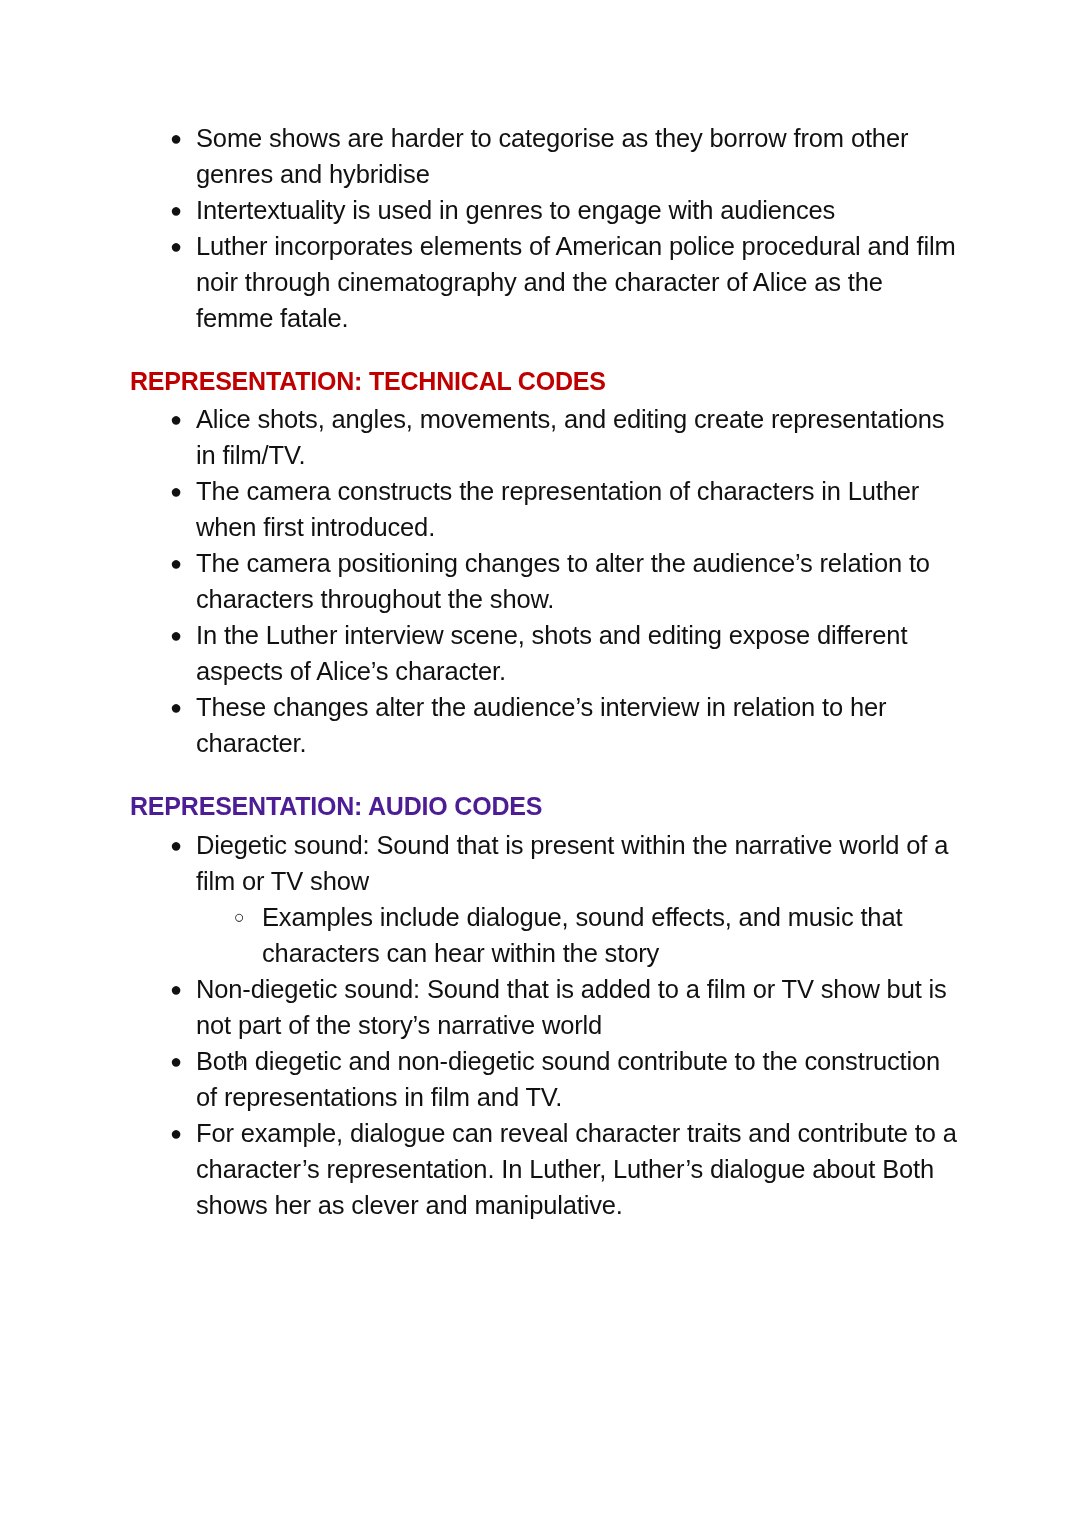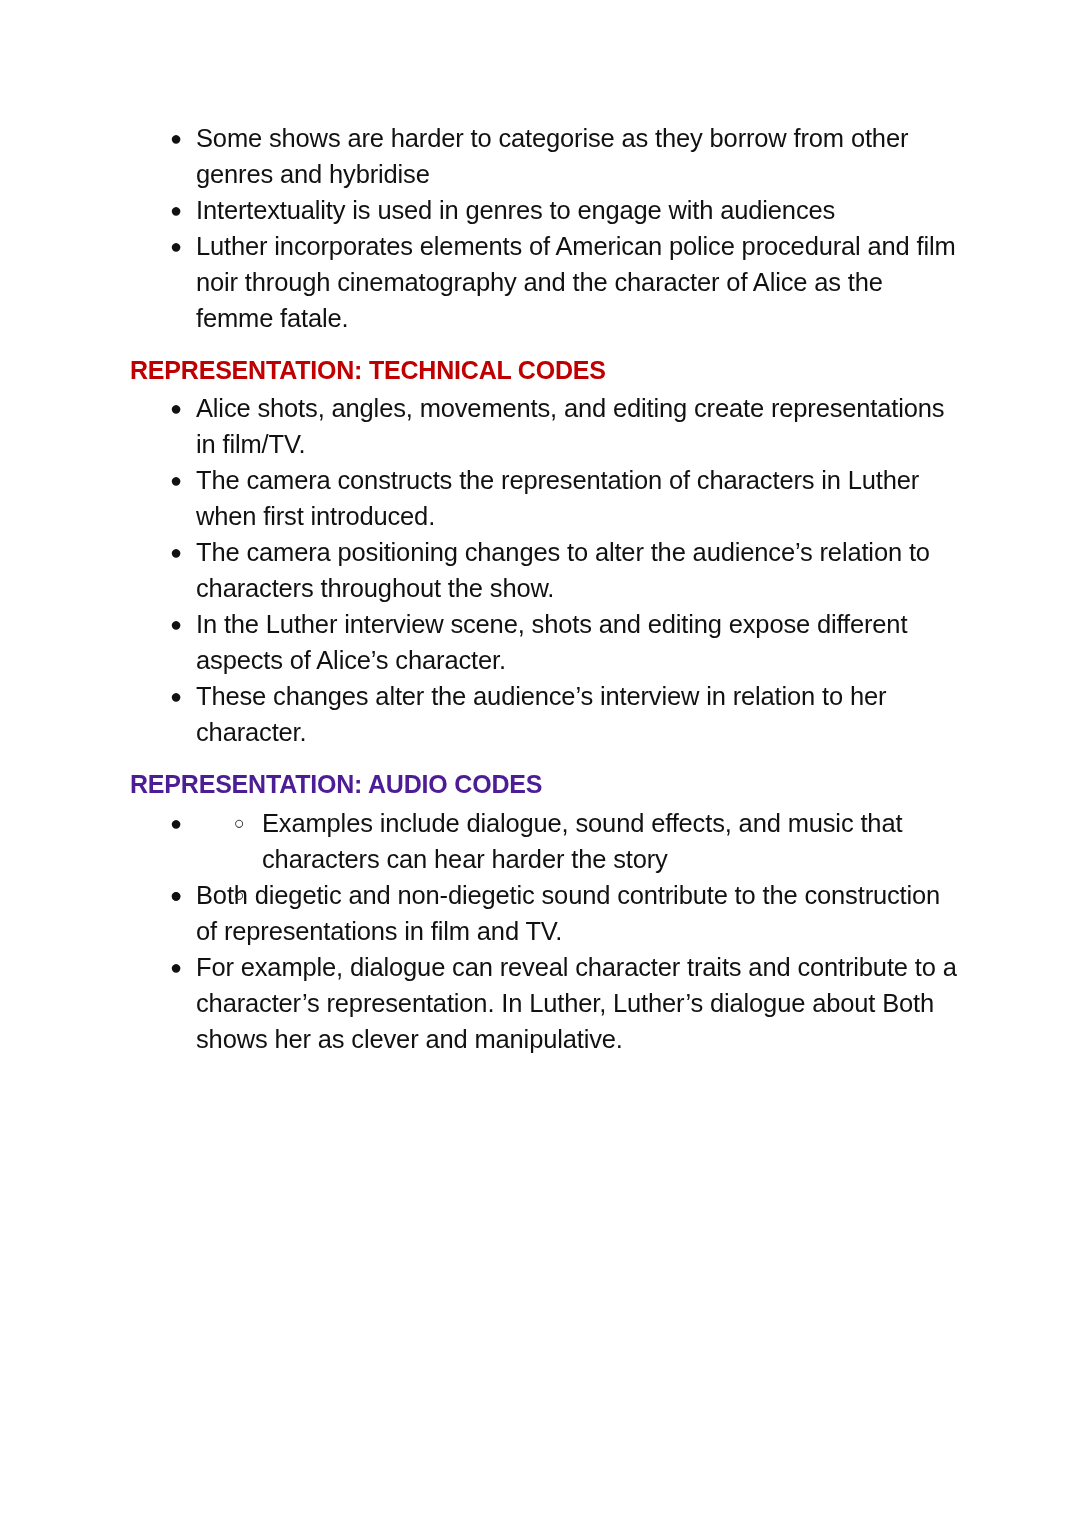--- a/index.html
+++ b/index.html
@@ -89,21 +89,21 @@
     line-height: 36px;
     font-size: 18px;
   }
 
   
   .group {
     margin: 0;
   }
 
   .gap-before-heading {
-    margin-top: 19px;
+    margin-top: 30px;
   }
 </style>
 </head>
 <body style="background: rgb(255, 255, 255); color: rgb(17, 17, 17);">
 
 <div class="page">
   <div class="content" id="content-root">
       <ul class="bullets group">
         <li class="bullet">
           <span class="marker">●</span>
@@ -138,26 +138,28 @@
         </li>
         <li class="bullet">
           <span class="marker">●</span>
           <span class="txt">These changes alter the audience’s interview in relation to her character.</span>
         </li>
       </ul>
       <div class="section-heading gap-before-heading" style="color: #4c1d95;">REPRESENTATION: AUDIO CODES</div>
       <ul class="bullets group">
         <li class="bullet">
           <span class="marker">●</span>
+          <span class="txt">Diegetic sound: Sound that is present within the narrative world of a film or TV show</span>
           <ul class="subbullets">
-            <li class="subbullet"><span class="marker">○</span><span class="txt">Examples include dialogue, sound effects, and music that characters can hear harder the story</span></li>
+            <li class="subbullet"><span class="marker">○</span><span class="txt">Examples include dialogue, sound effects, and music that characters can hear within the story</span></li>
           </ul>
         </li>
         <li class="bullet">
           <span class="marker">●</span>
+          <span class="txt">Non-diegetic sound: Sound that is added to a film or TV show but is not part of the story’s narrative world</span>
           <ul class="subbullets">
             <li class="subbullet"><span class="marker">○</span></li>
           </ul>
         </li>
         <li class="bullet">
           <span class="marker">●</span>
           <span class="txt">Both diegetic and non-diegetic sound contribute to the construction of representations in film and TV.</span>
         </li>
         <li class="bullet">
           <span class="marker">●</span>

